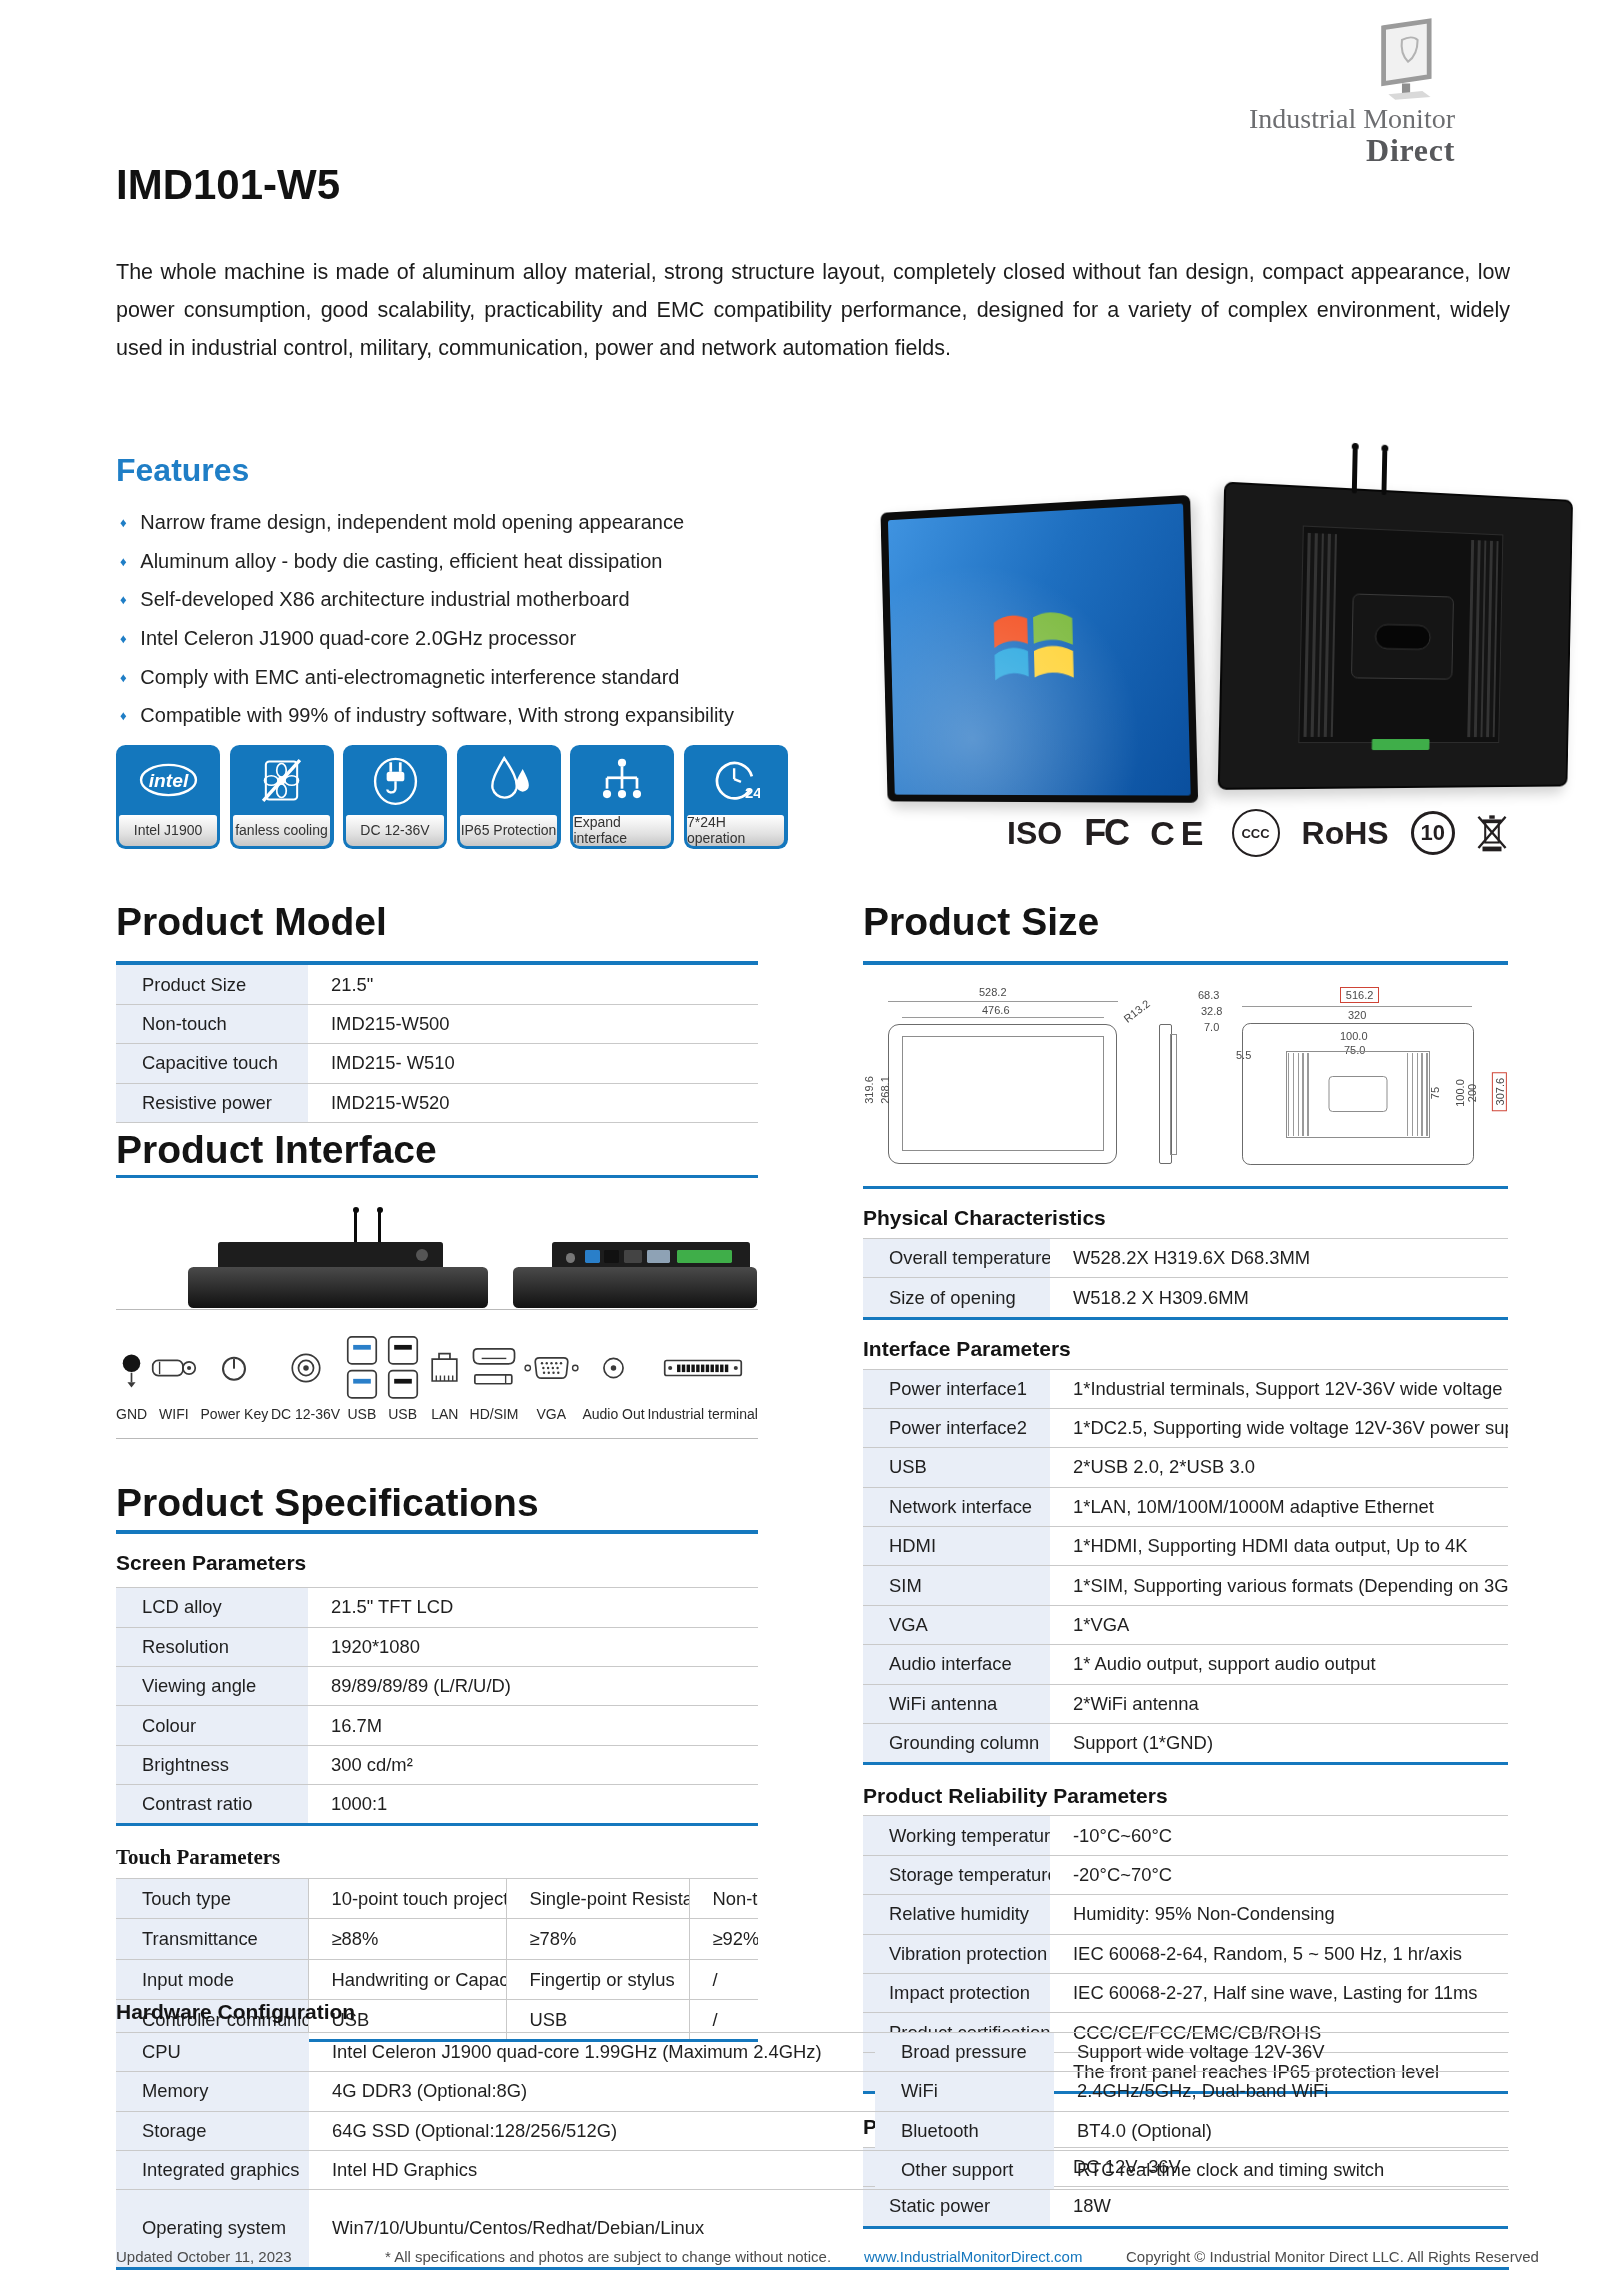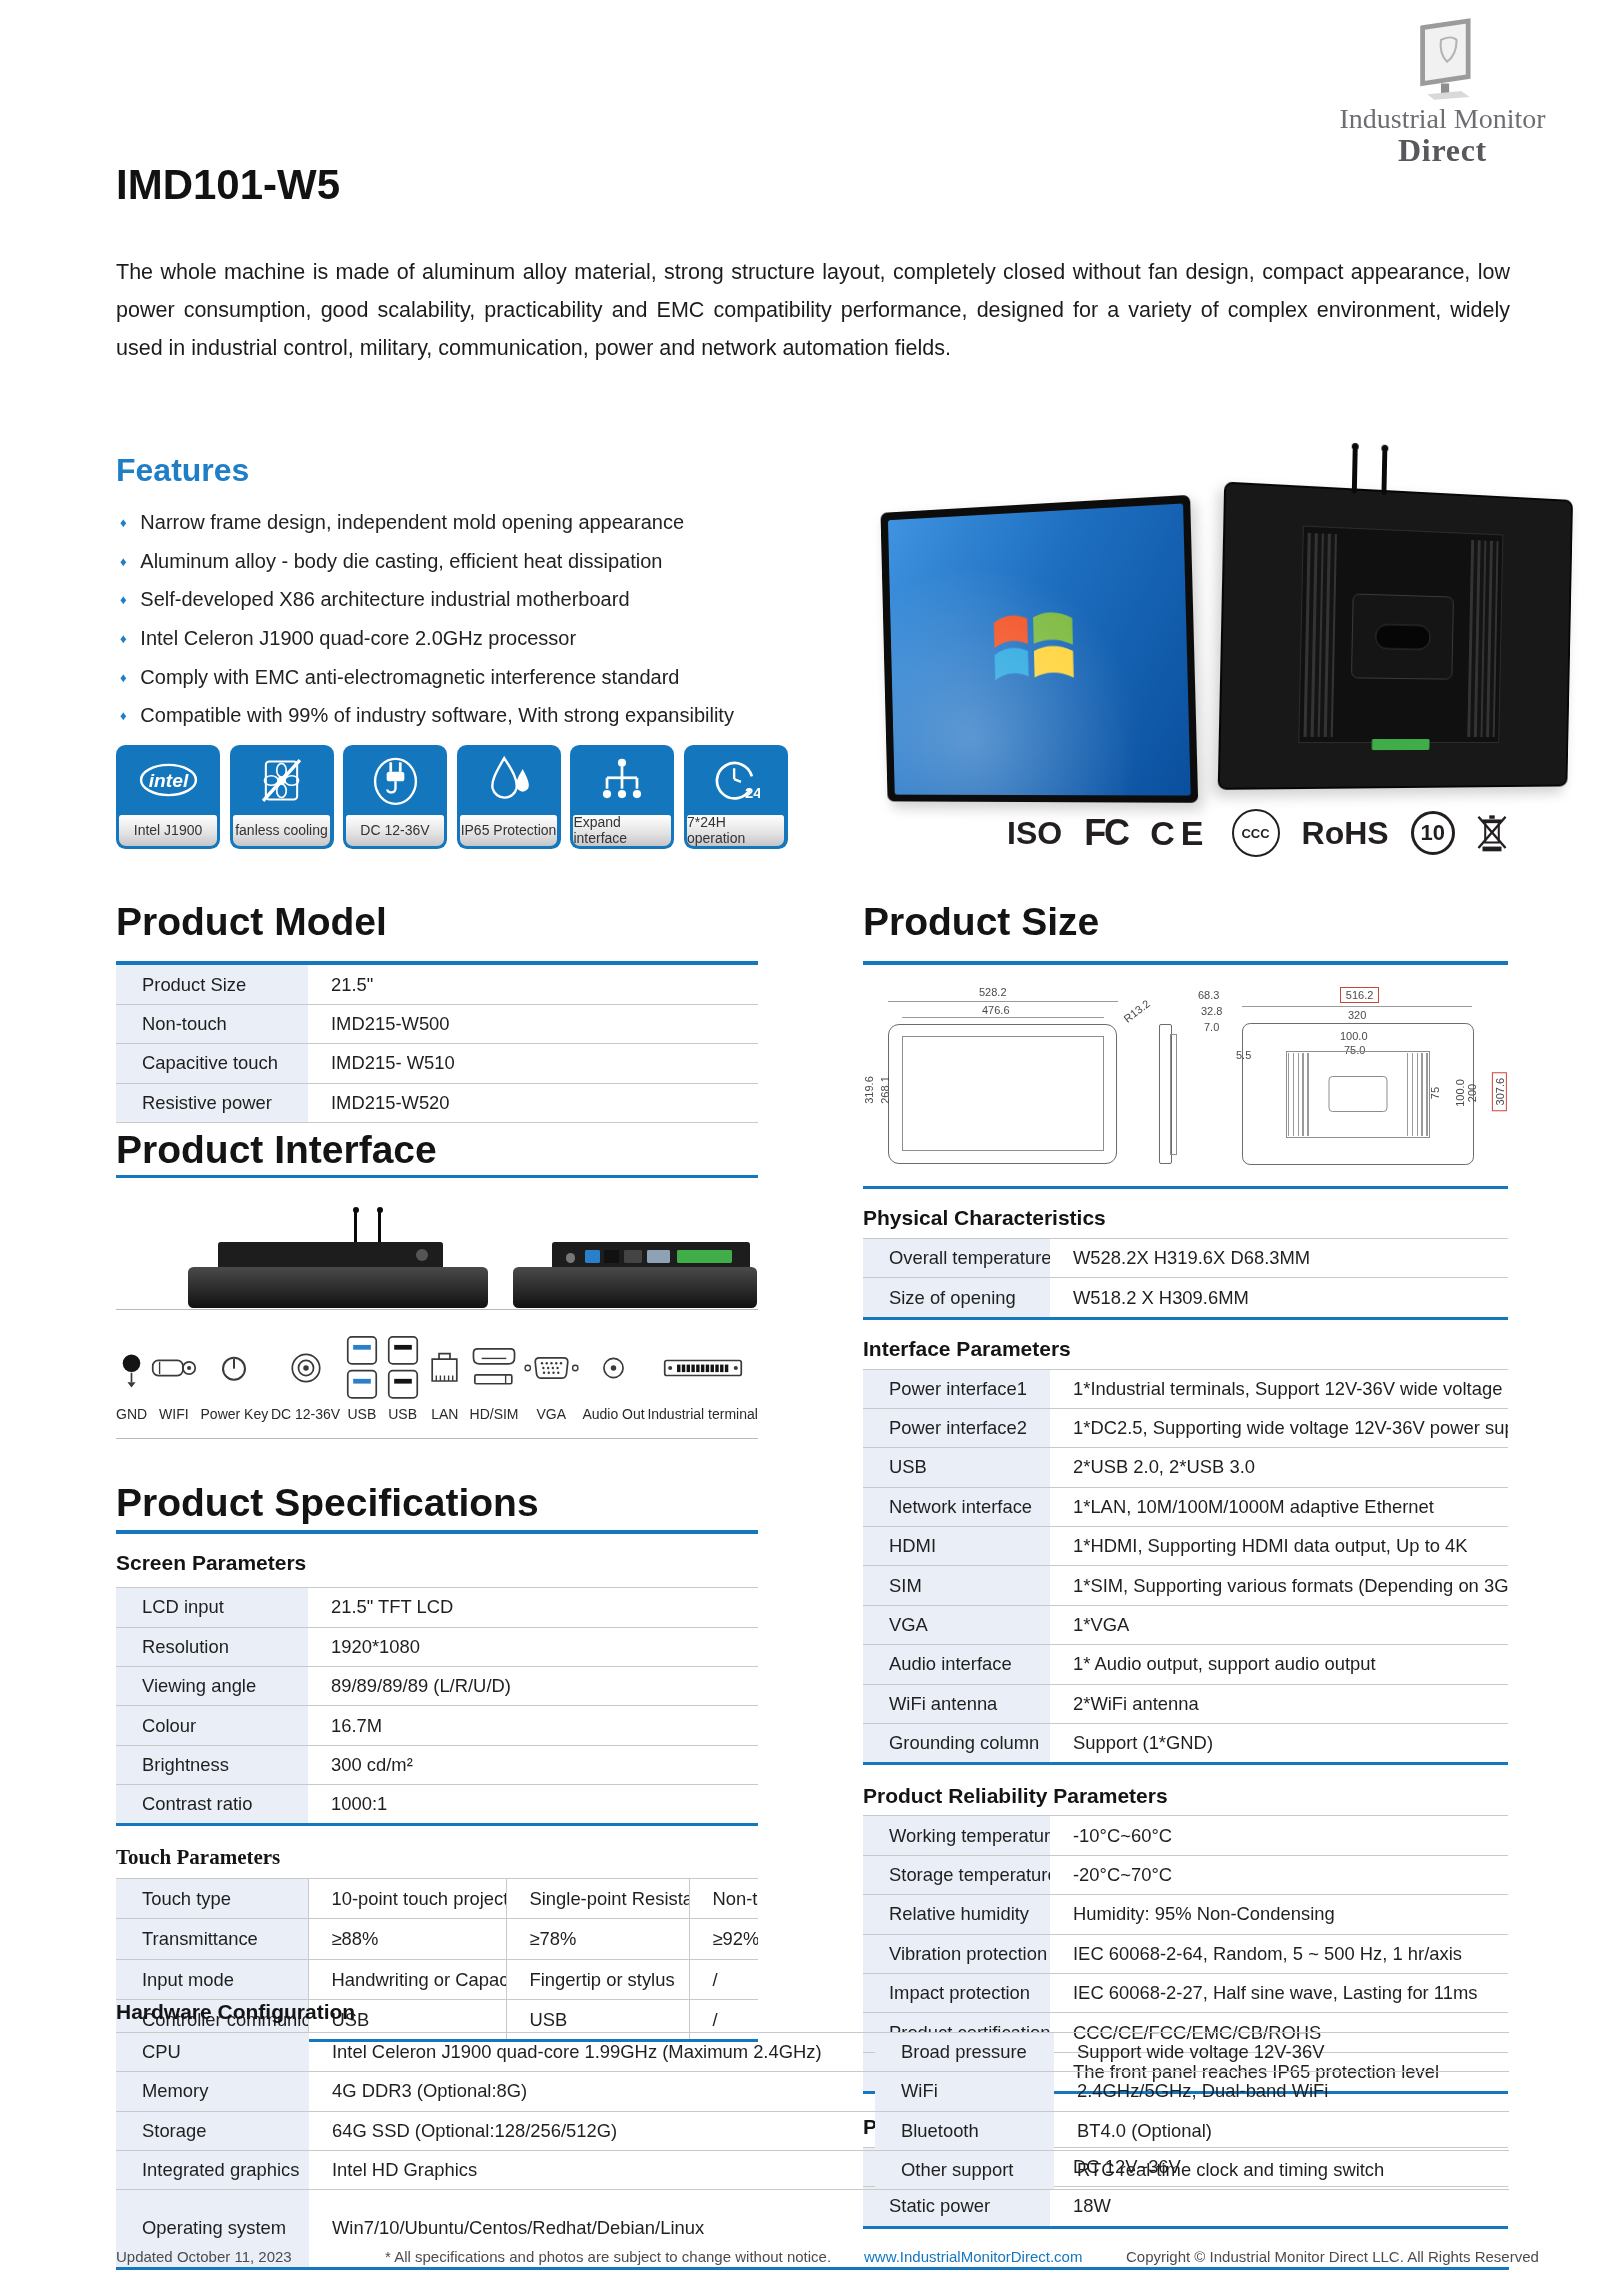--- a/index.html
+++ b/index.html
@@ -1,21 +1,21 @@
 <!DOCTYPE html>
 <html style="font-size:11px"><head>
 <meta charset="utf-8">
 <style>
   html,body{margin:0;padding:0;background:#ffffff;}
   #page{position:relative;width:1623px;height:2295px;background:#fff;overflow:hidden;
         font-family:"Liberation Sans",sans-serif;color:#1f1f1f;}
   .abs{position:absolute;}
 
   
-  #logo{left:1296px;top:17.7px;width:293px;text-align:center;}
+  #logo{left:1162px;top:17.7px;width:293px;text-align:right;}
   .logo-name{font-family:"Liberation Serif",serif;font-size:28px;color:#6d6e71;margin-top:1.4px;}
   .logo-direct{font-family:"Liberation Serif",serif;font-size:32px;font-weight:bold;color:#57585b;margin-top:-2.7px;letter-spacing:0.7px;}
 
   
   #title{left:116px;top:161px;font-size:42px;font-weight:bold;color:#121212;letter-spacing:0px;}
   #description{left:116px;top:253px;width:1394px;font-size:21.5px;line-height:38px;
                text-align:justify;color:#1c1c1c;}
 
   
   #features{left:116px;top:452px;width:722px;}
@@ -489,21 +489,21 @@
     <div class="rule-blue" style="margin-top:8.2px;"></div>
 
     <h3 class="sub" style="margin-top:15px;">Screen Parameters</h3>
     <table class="spec gray-top bb-blue" style="margin-top:11px;">
       <colgroup>
           <col style="width:192px">
           <col>
         </colgroup>
       <tbody>
           <tr>
-            <td class="lab">LCD input</td>
+            <td class="lab">LCD alloy</td>
             <td>21.5" TFT LCD</td>
           </tr>
       <tr>
             <td class="lab">Resolution</td>
             <td>1920*1080</td>
           </tr>
       <tr>
             <td class="lab">Viewing angle</td>
             <td>89/89/89/89  (L/R/U/D)</td>
           </tr>

